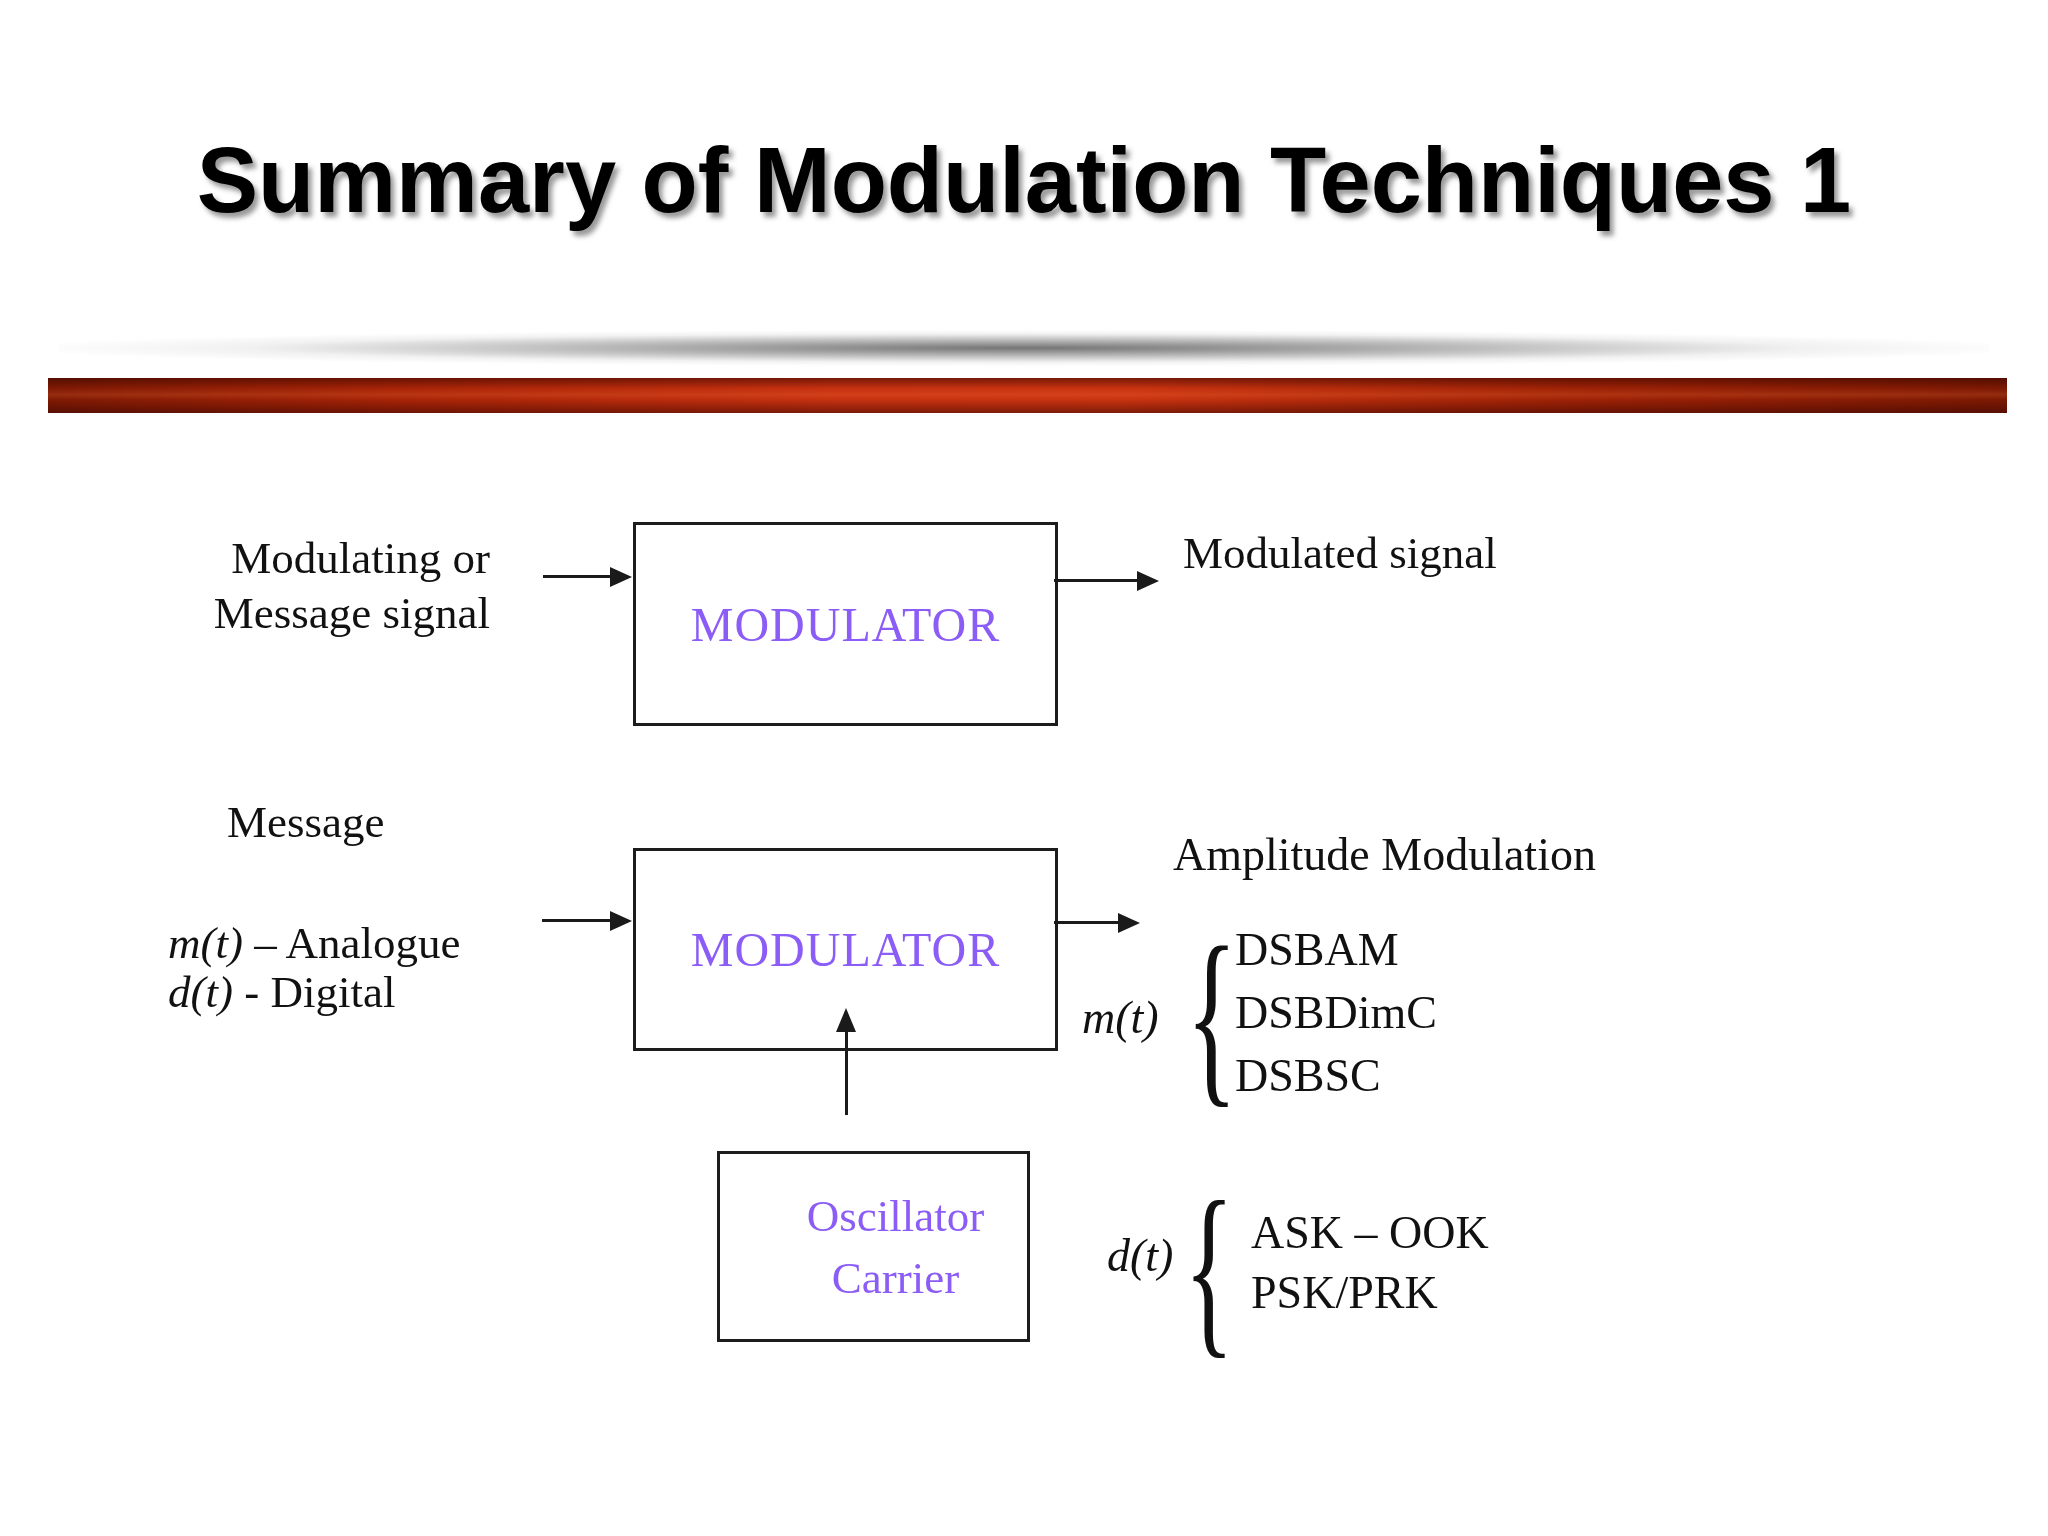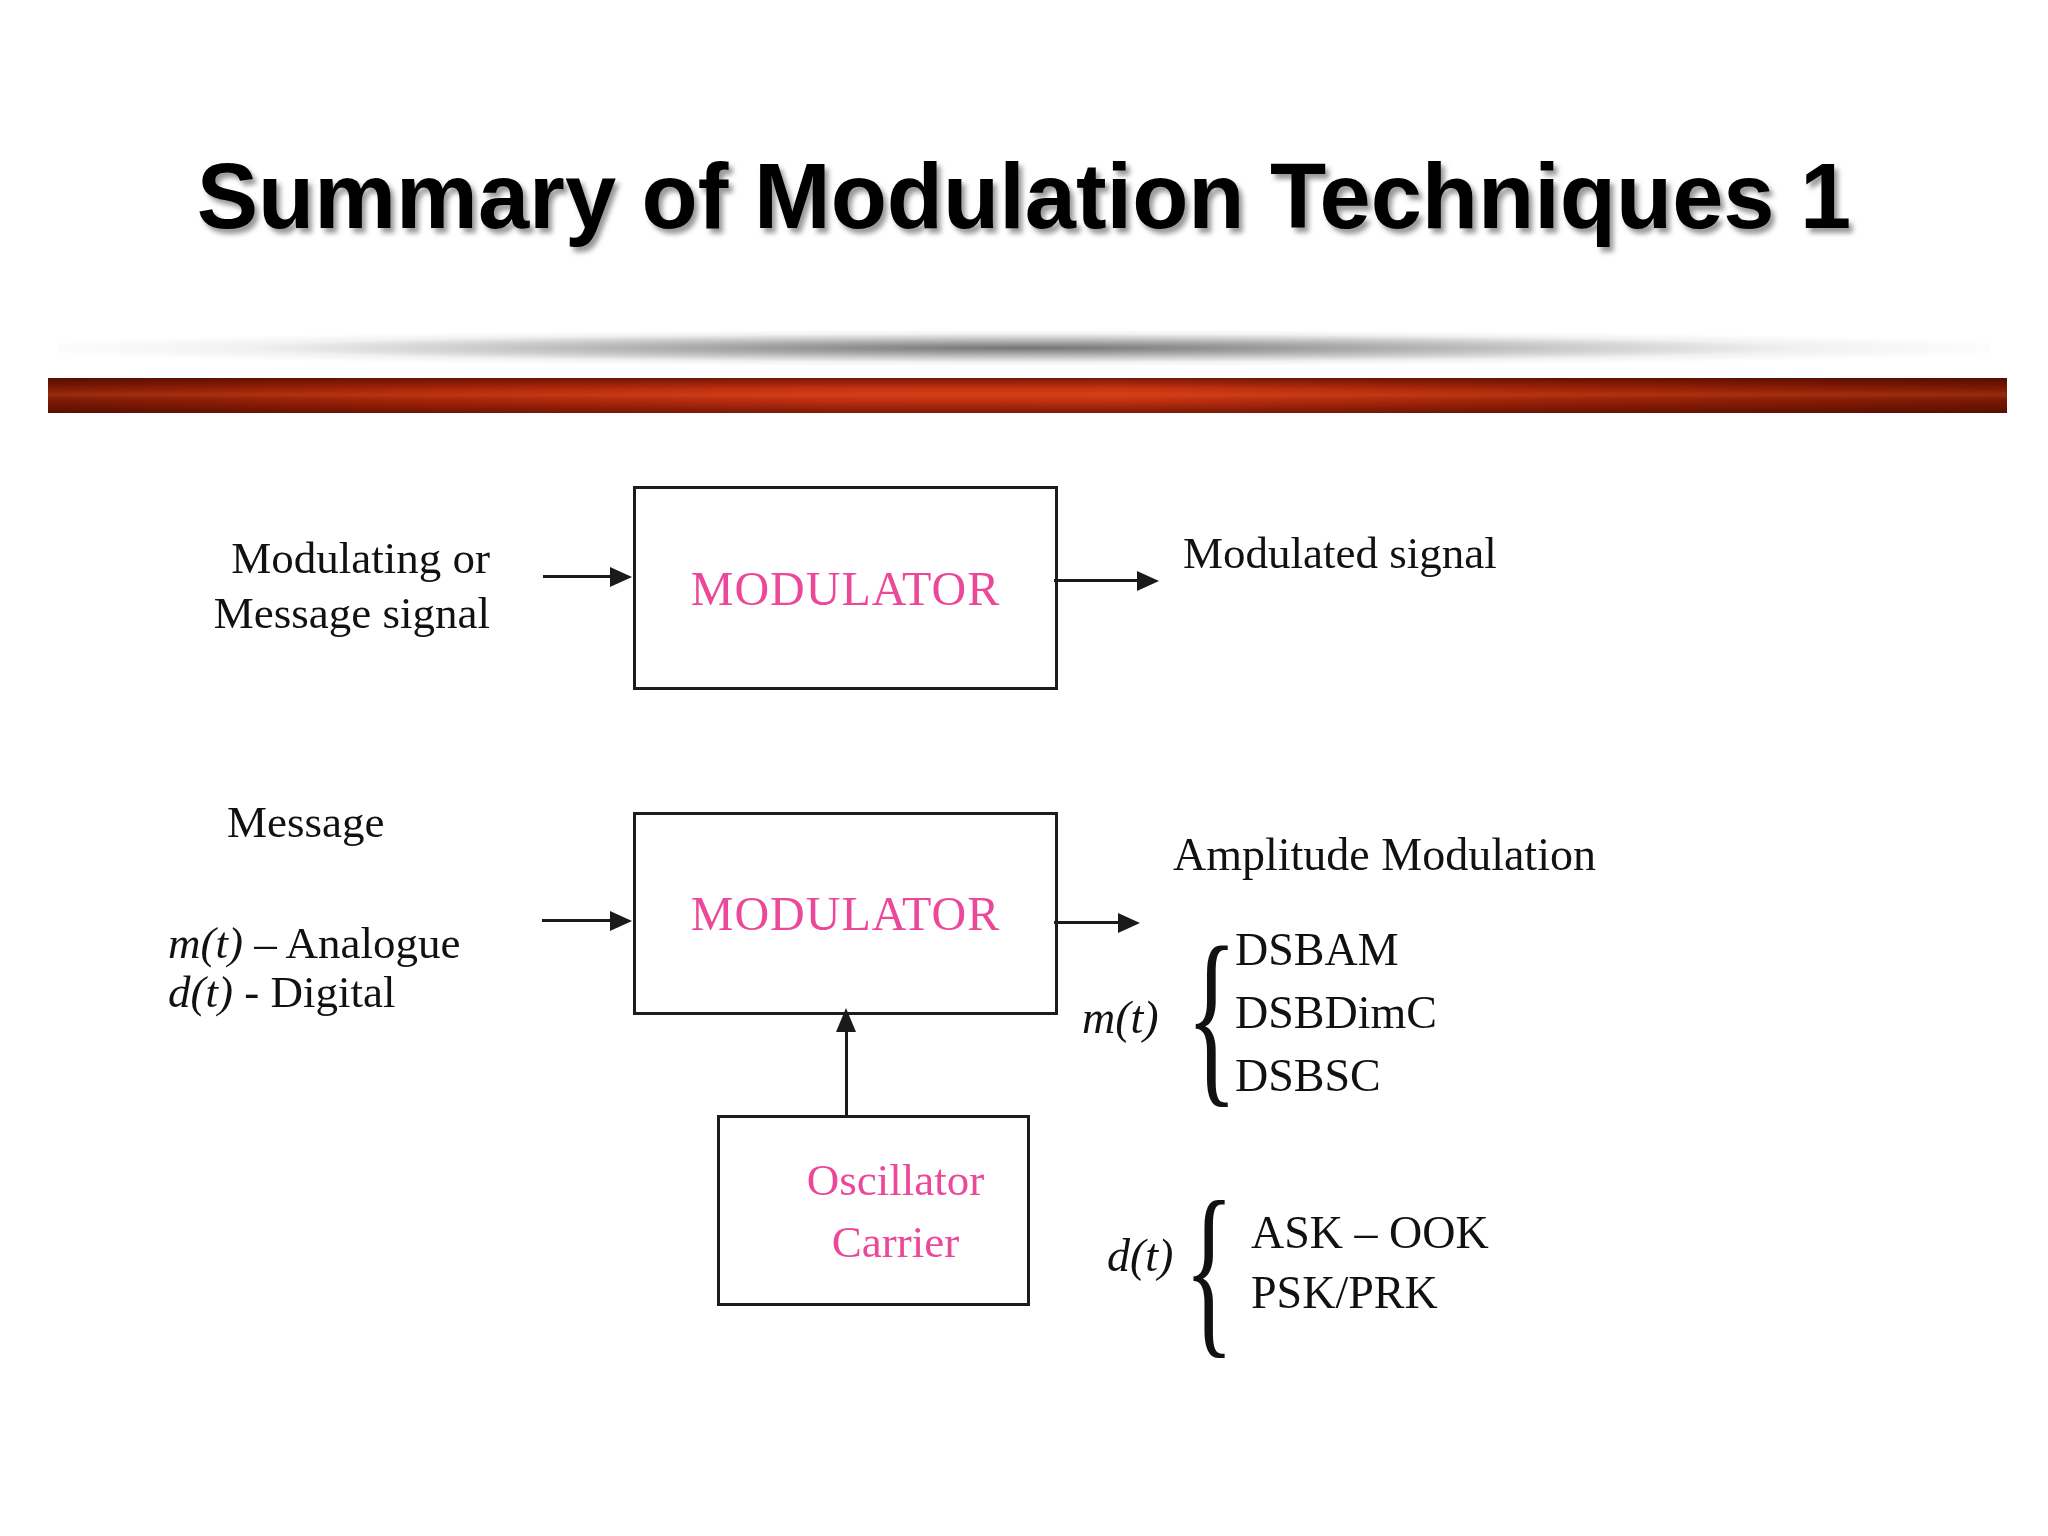--- a/index.html
+++ b/index.html
@@ -1,42 +1,42 @@
 <!DOCTYPE html>
 <html><head>
 <meta charset="utf-8">
 <style>
   html,body { margin:0; padding:0; background:#ffffff; }
   .slide {
     position:relative; width:2048px; height:1536px; background:#ffffff;
     font-family:"Liberation Serif", serif; color:#111111; overflow:hidden;
   }
   .title {
-    position:absolute; left:0; right:0; top:128px; margin:16px; text-align:center;
+    position:absolute; left:0; right:0; top:128px; margin:0; text-align:center;
     font-family:"Liberation Sans", sans-serif; font-weight:bold; font-size:92px;
     color:#000; text-shadow:4px 5px 5px rgba(70,70,70,0.55); white-space:nowrap;
   }
   .gray-band {
     position:absolute; left:58px; top:330px; width:1932px; height:36px;
     background:radial-gradient(1050px 19px at 50% 50%,
       rgba(105,105,105,0.92) 0%, rgba(150,150,150,0.55) 48%,
       rgba(205,205,205,0.28) 74%, rgba(255,255,255,0) 97%);
   }
   .red-bar {
     position:absolute; left:48px; top:378px; width:1959px; height:35px;
     background:
       linear-gradient(180deg, rgba(50,4,0,0.55) 0%, rgba(120,25,5,0) 30%,
         rgba(255,130,70,0.18) 48%, rgba(0,0,0,0) 62%, rgba(50,4,0,0.5) 100%),
       linear-gradient(90deg, #7f1a04 0%, #a82407 18%, #c63110 40%,
         #c93310 55%, #9e2206 78%, #7c1903 100%);
   }
   .box {
     position:absolute; border:3px solid #1c1c1c; background:#fff;
     display:flex; align-items:center; justify-content:center;
-    font-size:48px; letter-spacing:1px; color:#ec4899; text-align:center;
+    font-size:48px; letter-spacing:1px; color:#8b5cf6; text-align:center;margin-top:36px;
   }
   .osc-box { flex-direction:column; font-size:45px; line-height:62px; letter-spacing:0; }
   .txt { position:absolute; font-size:45px; line-height:56px; white-space:nowrap; color:#111; }
   .center { text-align:right; }
   .ital { font-style:italic; }
   .schemes { position:absolute; font-size:46px; line-height:63px; white-space:nowrap; color:#111; }
   .dline { line-height:55px; }
   .arrow-line { position:absolute; background:#1a1a1a; height:3px; }
   .vline { position:absolute; background:#1a1a1a; width:3px; }
   .head-right {

